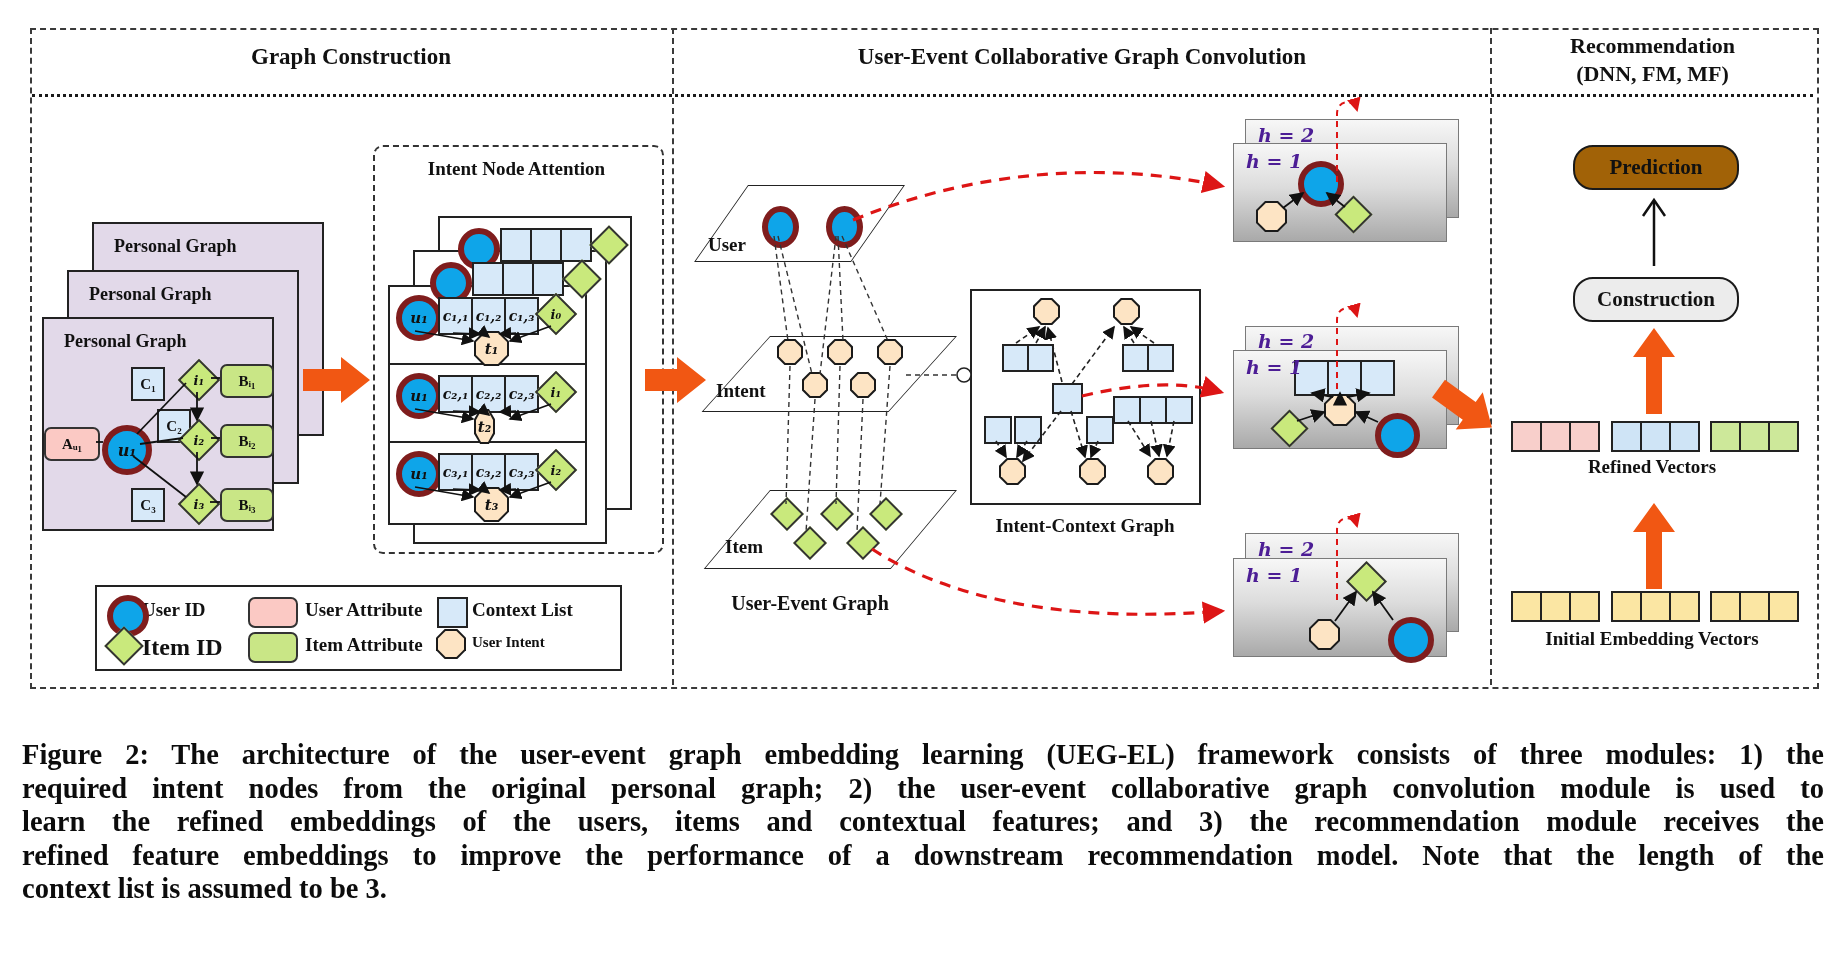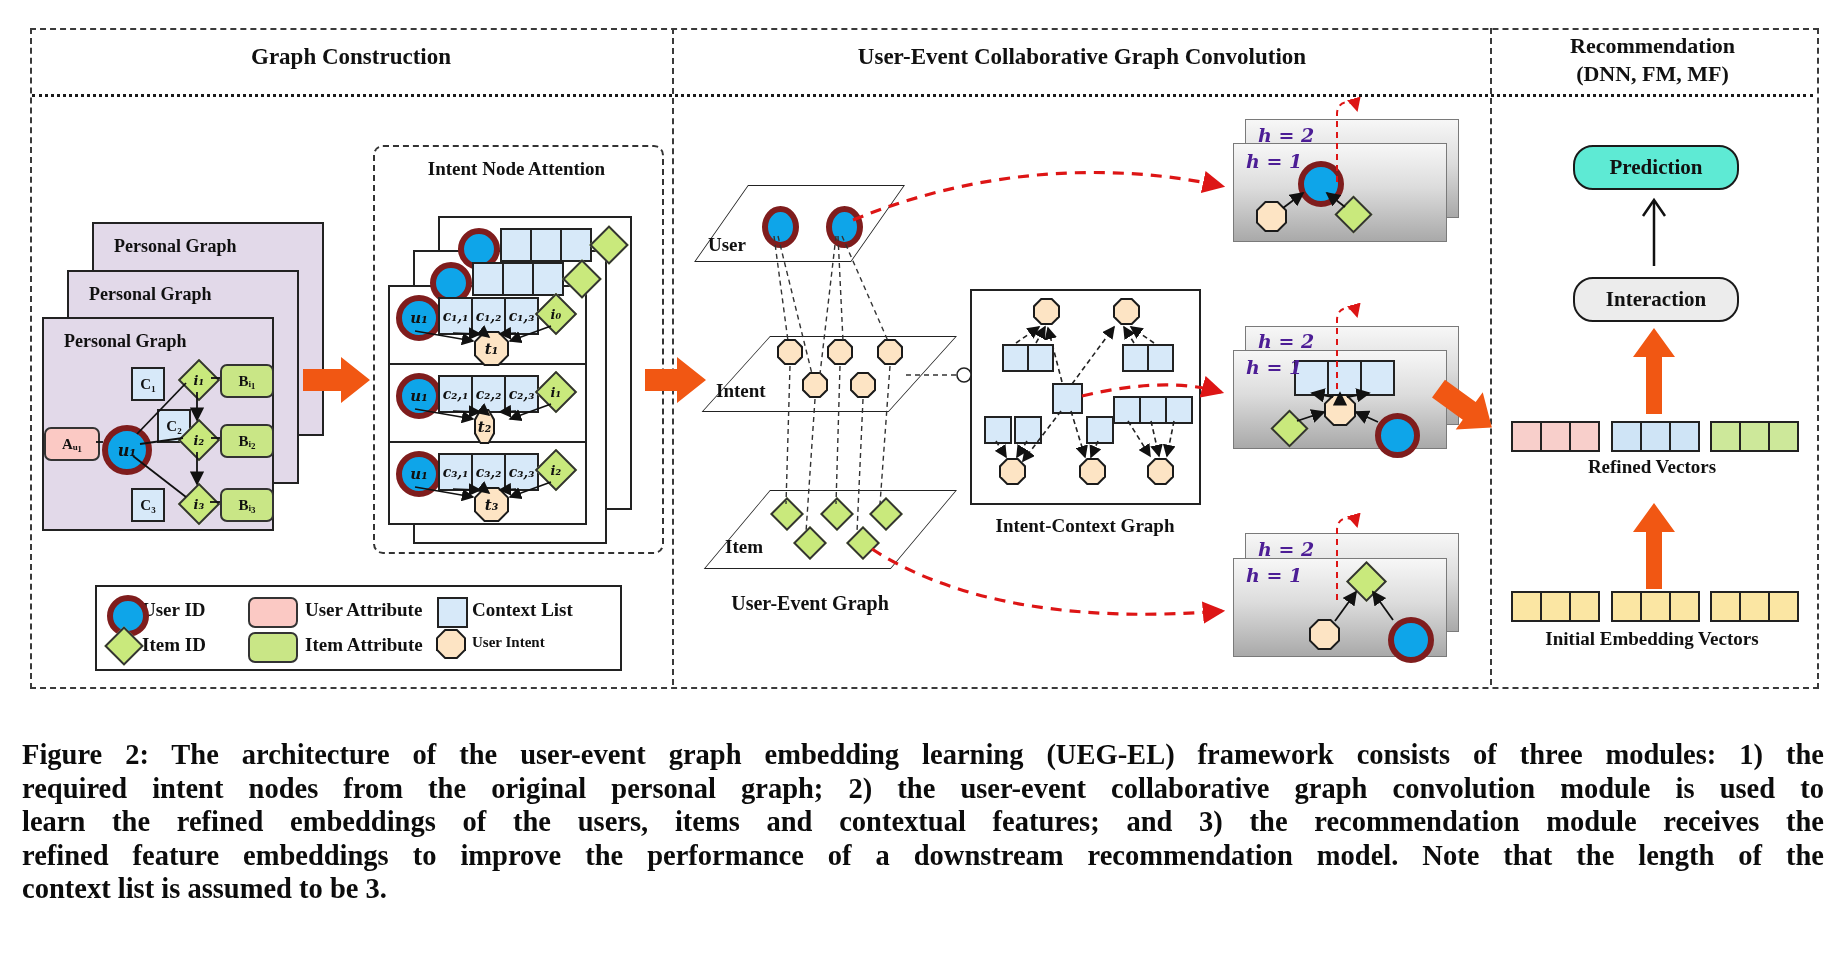--- a/index.html
+++ b/index.html
@@ -30,21 +30,21 @@
   .grect{position:absolute;background:#c9e686;border:2px solid #333;border-radius:7px;
          display:flex;align-items:center;justify-content:center;z-index:3;}
   .cells{position:absolute;display:flex;z-index:3;}
   .cells>div{background:#d7e9f9;border:2px solid #222;margin-left:-2px;
              display:flex;align-items:center;justify-content:center;}
   .cells>div:first-child{margin-left:0;}
   .hcard{position:absolute;border:1.5px solid #7a7a7a;
          background:linear-gradient(180deg,#f7f7f7 0%,#dcdcdc 45%,#a9a9a9 100%);}
   .hlab{position:absolute;font-family:"DejaVu Serif",serif;font-style:italic;font-weight:700;
         color:#4c1d95;font-size:19px;z-index:4;}
-  .pill{position:absolute;border:2.5px solid #1a1a1a;border-radius:20px;background:#5eead4;
+  .pill{position:absolute;border:2.5px solid #1a1a1a;border-radius:20px;background:#a16207;
         display:flex;align-items:center;justify-content:center;}
   .plane{position:absolute;border:1.8px solid #222;background:#fff;}
   .vec{position:absolute;display:flex;z-index:3;}
   .vec>div{width:27px;height:27px;border:2px solid #222;margin-left:-2px;}
   .vec.vpink>div{background:#f8cfcb;}
   .vec.vblue>div{background:#cfe4f6;}
   .vec.vgreen>div{background:#cde89a;}
   .vec.vyellow>div{background:#fbe6a3;}
   .caption{position:absolute;left:22px;top:738px;width:1802px;z-index:2;
            font-family:"Liberation Serif",serif;font-weight:700;color:#0c0c0c;
@@ -162,21 +162,21 @@
     </div>
 
   <div class="wcard" style="left:95px;top:585px;width:523px;height:82px"></div>
   <div class="circ" style="left:107px;top:595px;width:30px;height:30px"></div>
   <div class="abs sb" style="left:142px;top:599px;font-size:19px">User ID</div>
   <div class="prect" style="left:248px;top:597px;width:46px;height:27px"></div>
   <div class="abs sb" style="left:305px;top:599px;font-size:19px">User Attribute</div>
   <div class="sq" style="left:437px;top:597px;width:27px;height:27px"></div>
   <div class="abs sb" style="left:472px;top:599px;font-size:19px">Context List</div>
   <div class="dia" style="left:110px;top:632px;width:24px;height:24px"></div>
-  <div class="abs sb" style="left:142px;top:634px;font-size:19px">Item ID</div>
+  <div class="abs sb" style="left:142px;top:634px;font-size:24px">Item ID</div>
   <div class="grect" style="left:248px;top:632px;width:46px;height:27px"></div>
   <div class="abs sb" style="left:305px;top:634px;font-size:19px">Item Attribute</div>
   <div class="oct" style="left:436px;top:629px;width:30px;height:30px"></div>
   <div class="abs sb" style="left:472px;top:634px;font-size:15px">User Intent</div>
 
   <div class="plane" style="left:748px;top:185px;width:155px;height:75px;transform:skewX(-35deg);transform-origin:top left"></div>
   <div class="abs sb" style="left:708px;top:234px;font-size:19px;z-index:2">User</div>
   <div class="circ" style="left:762px;top:206px;width:25px;height:30px"></div>
   <div class="circ" style="left:826px;top:206px;width:25px;height:30px"></div>
 
@@ -246,21 +246,21 @@
 
   <div class="hcard" style="left:1245px;top:533px;width:212px;height:97px"></div>
   <div class="hlab" style="left:1258px;top:538px">h = 2</div>
   <div class="hcard" style="left:1233px;top:558px;width:212px;height:97px;z-index:2"></div>
   <div class="hlab" style="left:1246px;top:564px">h = 1</div>
   <div class="dia" style="left:1352px;top:567px;width:25px;height:25px"></div>
   <div class="oct" style="left:1309px;top:619px;width:31px;height:31px"></div>
   <div class="circ" style="left:1388px;top:617px;width:34px;height:34px"></div>
 
   <div class="pill sb" style="left:1573px;top:145px;width:162px;height:41px;font-size:21px">Prediction</div>
-  <div class="pill sb" style="left:1573px;top:277px;width:162px;height:41px;font-size:21px;background:#ececec">Interaction</div>
+  <div class="pill sb" style="left:1573px;top:277px;width:162px;height:41px;font-size:21px;background:#ececec">Construction</div>
 
   <div class="vec vpink" style="left:1513px;top:421px">
       <div></div>
       <div></div>
       <div></div>
     </div>
   <div class="vec vblue" style="left:1613px;top:421px">
       <div></div>
       <div></div>
       <div></div>

